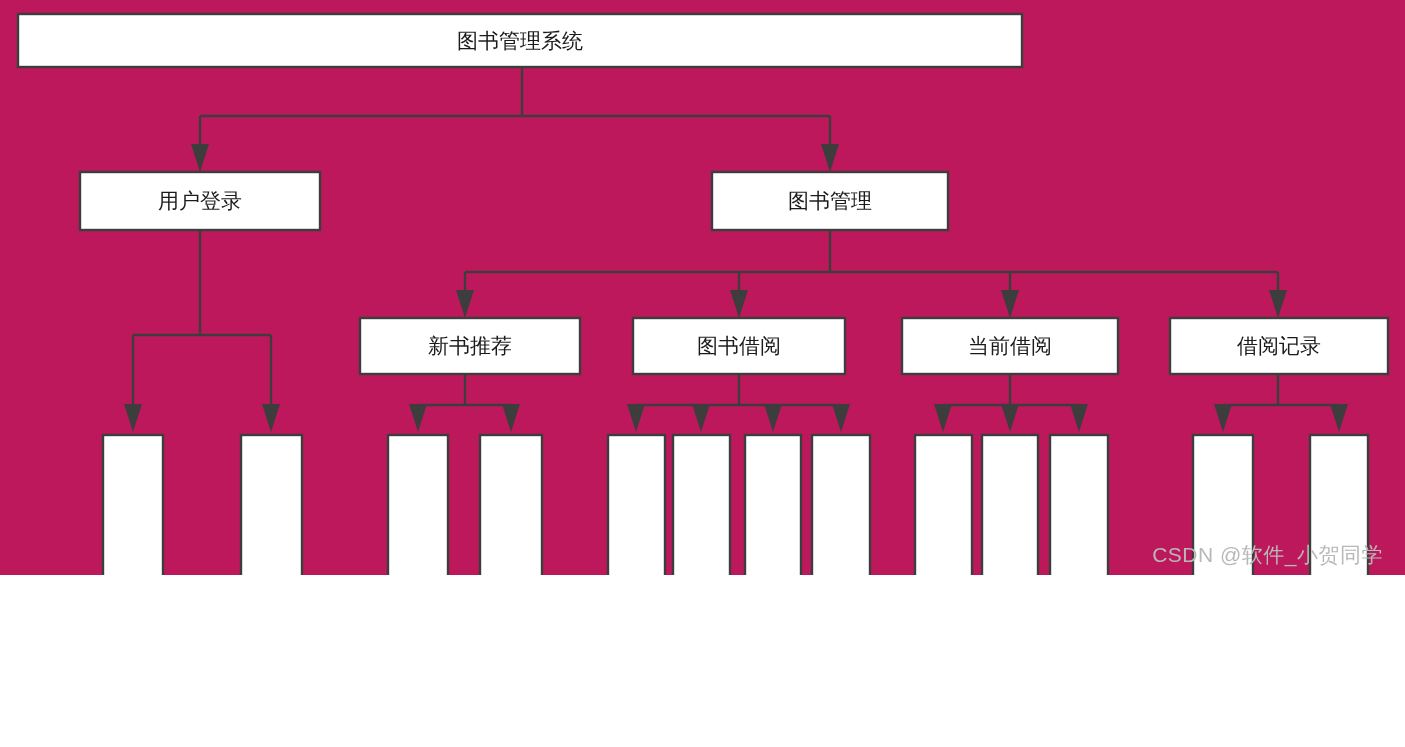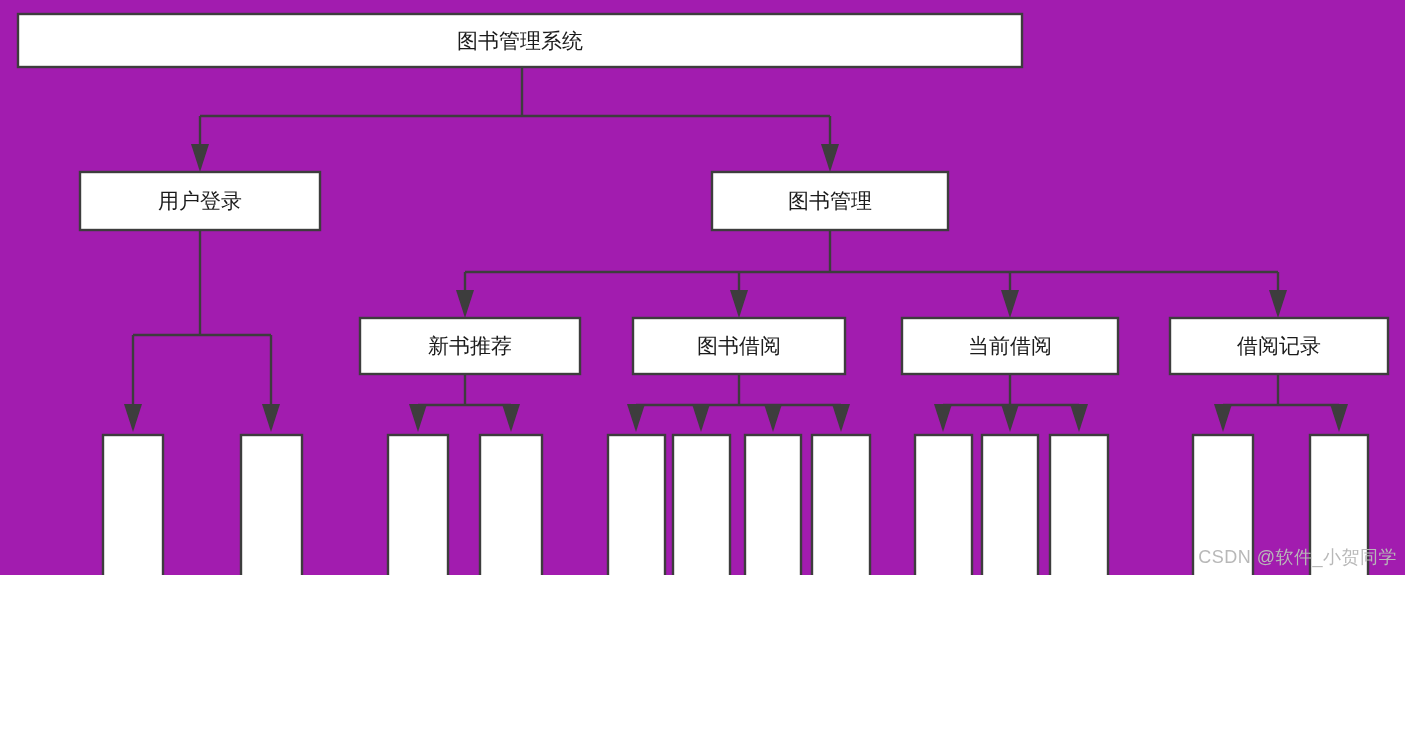--- a/index.html
+++ b/index.html
@@ -8,21 +8,21 @@
     padding: 0;
     background: #ffffff;
   }
   body {
     font-family: "Liberation Sans", "DejaVu Sans", sans-serif;
   }
   #diagram-root {
     position: relative;
     width: 1405px;
     height: 575px;
-    background: #a21caf;
+    background: #be185d;
     overflow: hidden;
   }
   svg#flow {
     position: absolute;
     top: 0;
     left: 0;
     width: 1405px;
     height: 747px;
     display: block;
   }
@@ -53,24 +53,24 @@
     font-size: 21px;
     fill: #1b1b1b;
     writing-mode: vertical-rl;
     text-orientation: upright;
     letter-spacing: 2px;
     dominant-baseline: central;
     text-anchor: middle;
   }
   .watermark-text {
     position: absolute;
-    right: 8px;
+    right: 22px;
     bottom: 6px;
     font-family: "Liberation Sans", "DejaVu Sans", sans-serif;
-    font-size: 18px;
+    font-size: 21px;
     color: #b8b8b8;
     white-space: nowrap;
     letter-spacing: 0.5px;
     pointer-events: none;
   }
 </style>
 </head>
 <body>
 
 <div id="diagram-root">

